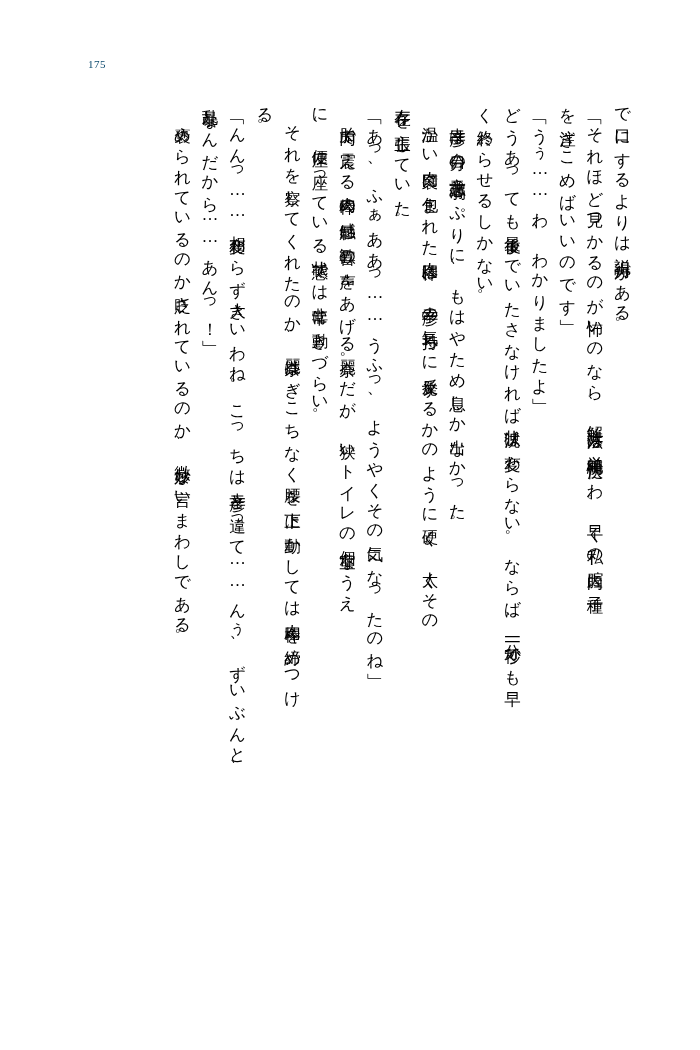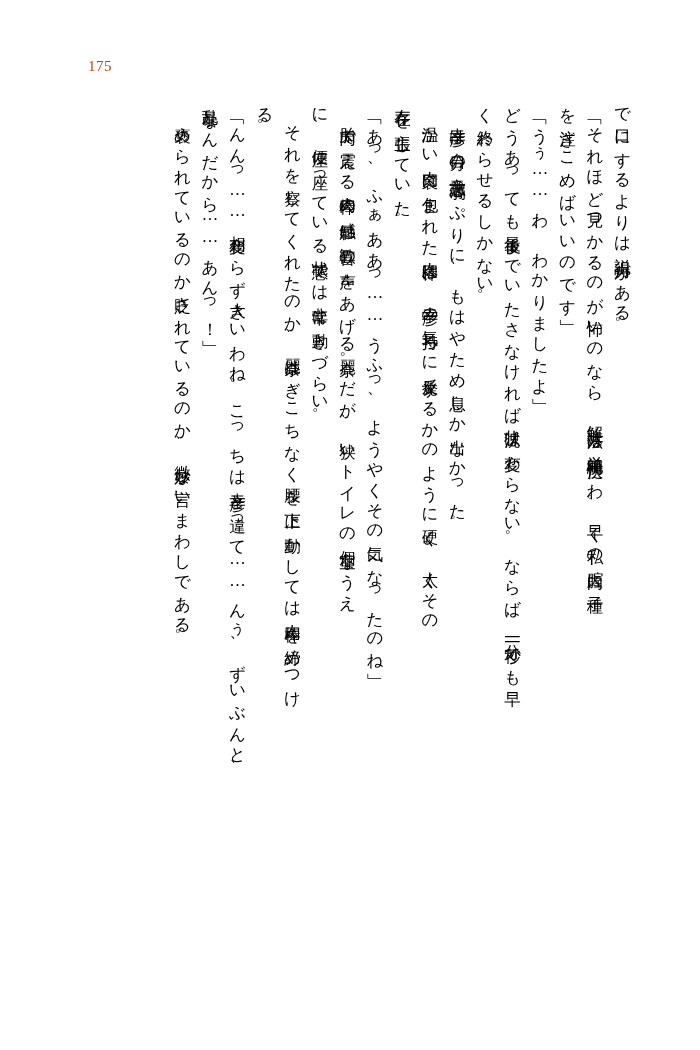--- a/index.html
+++ b/index.html
@@ -19,24 +19,24 @@
     width: 700px;
     height: 1050px;
     background: #ffffff;
     box-sizing: border-box;
   }
   
   #page-number {
     position: absolute;
     top: 58px;
     left: 88px;
-    font-size: 15px;
+    font-size: 11px;
     font-family: "Liberation Serif", "DejaVu Serif", serif;
     letter-spacing: 0.5px;
-    color: #c2410c;
+    color: #0c4a6e;
   }
   
   #text-block {
     position: absolute;
     top: 96px;
     right: 70px;
     height: 880px;
     display: flex;
     flex-direction: row;
     align-items: flex-start;

